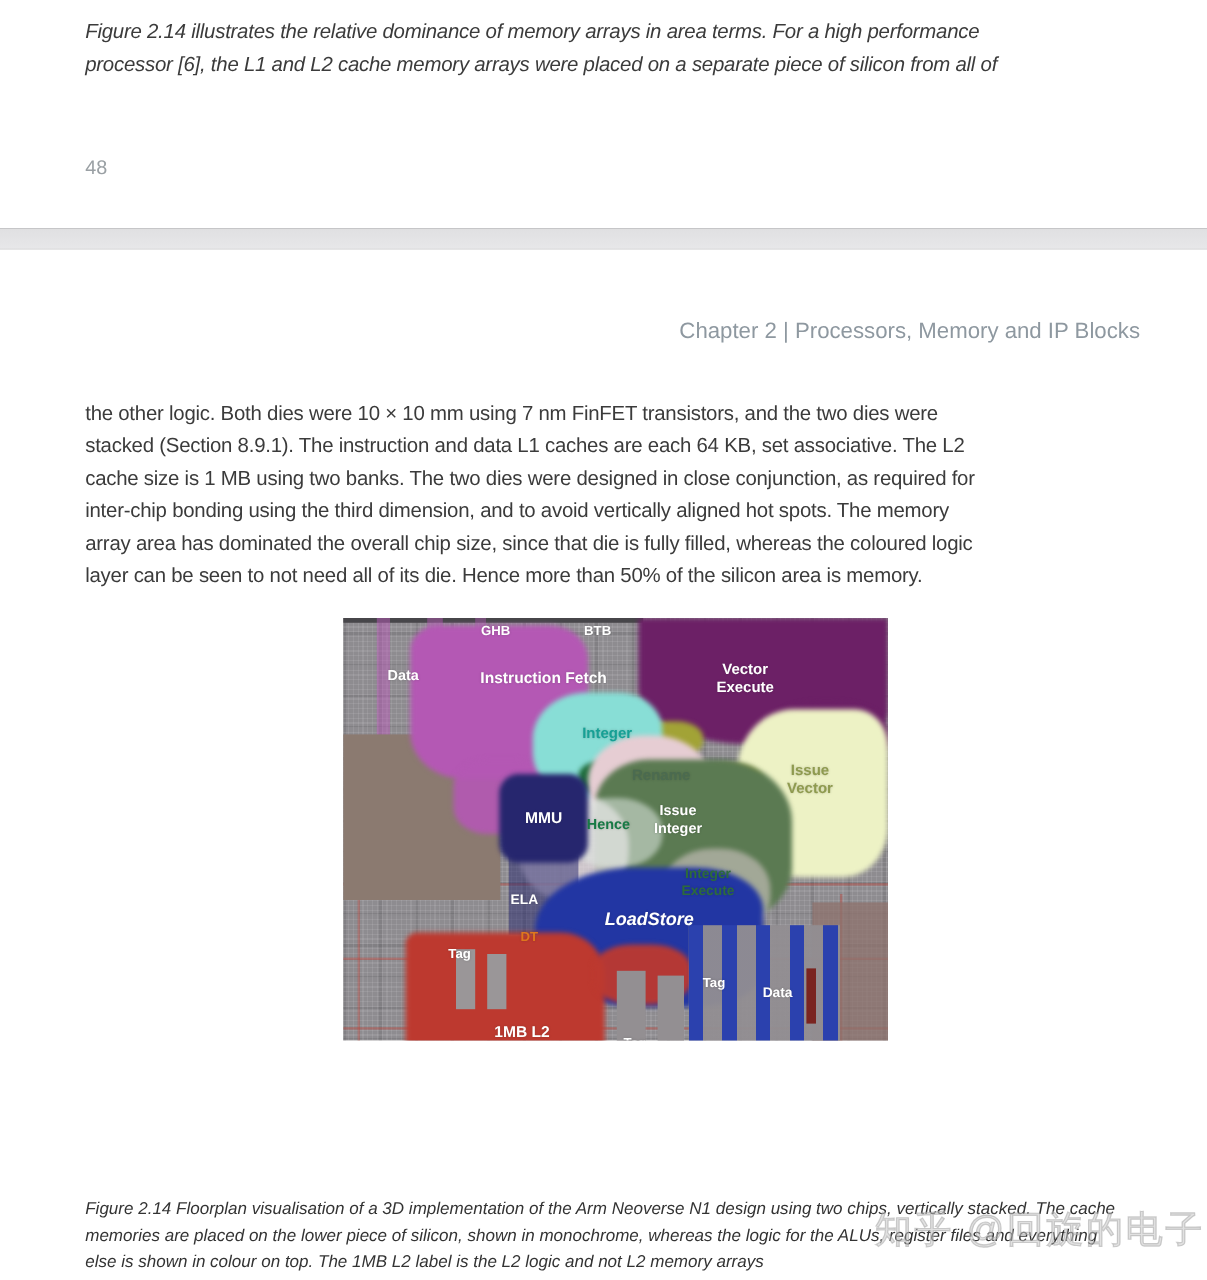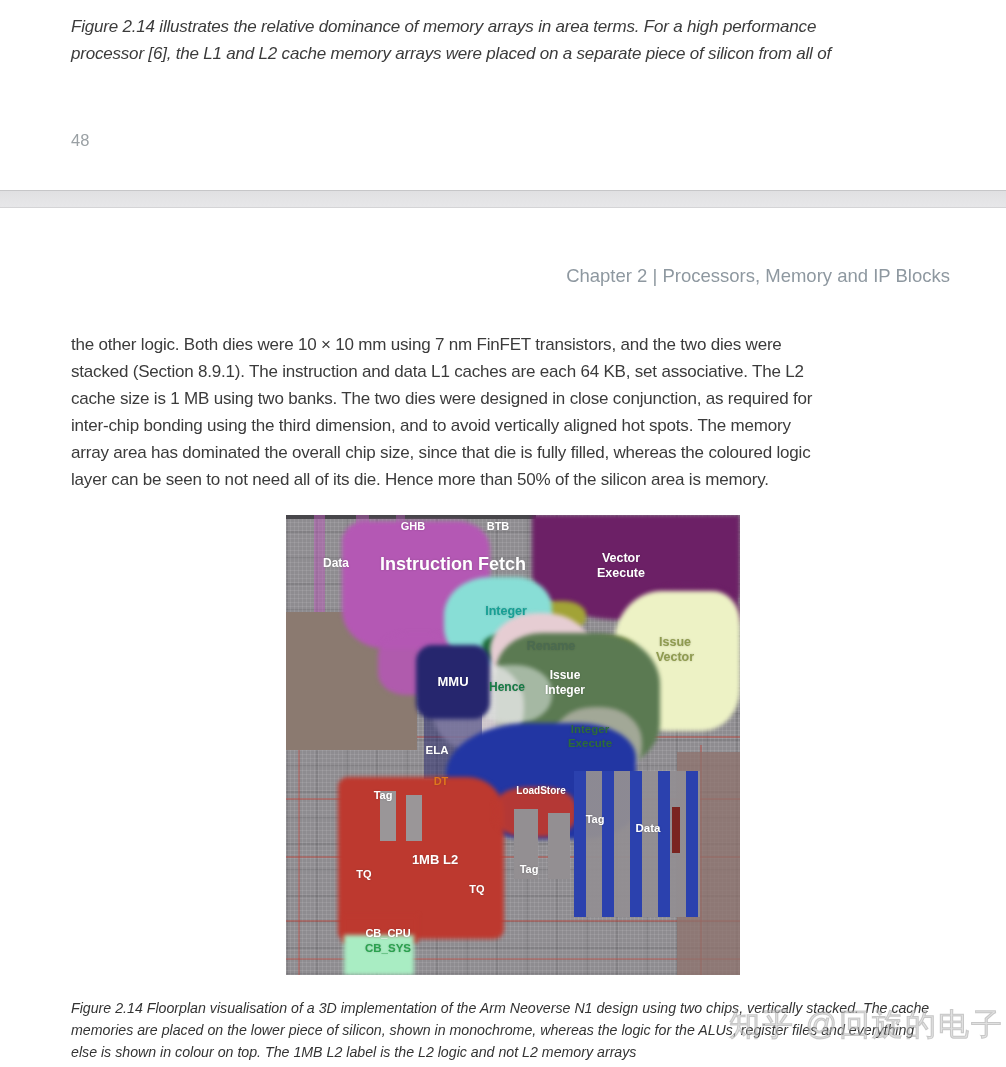--- a/index.html
+++ b/index.html
@@ -32,21 +32,21 @@
     border-top:1px solid #c6c6c8;
     border-bottom:1px solid #d4d4d6;
   }
   #running-header {
     position:absolute; right:56px; top:265px;
     font-size:18.5px; color:#8e98a0;
   }
   #body-para { top:331px; width:915px; }
   #floorplan {
     position:absolute; left:286px; top:515px;
-    width:454px; height:460px;
+    width:454px; height:352px;
     background-color:#8e8c90;
     background-image:
       repeating-linear-gradient(0deg, rgba(255,255,255,0.09) 0 1px, transparent 1px 4px),
       repeating-linear-gradient(90deg, rgba(255,255,255,0.09) 0 1px, transparent 1px 4px),
       repeating-linear-gradient(0deg, rgba(55,55,58,0.14) 0 2px, transparent 2px 26px),
       repeating-linear-gradient(90deg, rgba(55,55,58,0.14) 0 2px, transparent 2px 30px);
     overflow:hidden;
   }
   .fp-region { position:absolute; }
   .fp-region.soft { filter:blur(2px); }
@@ -135,35 +135,35 @@
       <div class="fp-region" style="left: 94px; top: 276px; width: 16px; height: 50px; background: rgb(154, 150, 152);"></div>
       <div class="fp-region" style="left: 120px; top: 280px; width: 16px; height: 46px; background: rgb(154, 150, 152);"></div>
       <div class="fp-region" style="left: 386px; top: 292px; width: 8px; height: 46px; background: rgb(122, 36, 32);"></div>
       <div class="fp-region soft" style="left: 56px; top: 400px; width: 76px; height: 28px; background: rgb(189, 57, 47);"></div>
       <div class="fp-region soft" style="left: 58px; top: 420px; width: 70px; height: 40px; background: rgb(169, 237, 195);"></div>
     </div>
   <div>
       <div class="fp-label" style="left: 127px; top: 12px; color: rgb(255, 255, 255); font-size: 11px;">GHB</div>
       <div class="fp-label" style="left: 212px; top: 12px; color: rgb(255, 255, 255); font-size: 11px;">BTB</div>
       <div class="fp-label" style="left: 50px; top: 48px; color: rgb(255, 255, 255); font-size: 12px;">Data</div>
-      <div class="fp-label" style="left: 167px; top: 50px; color: rgb(255, 255, 255); font-size: 18px;">Instruction Fetch</div>
+      <div class="fp-label" style="left: 167px; top: 50px; color: rgb(255, 255, 255); font-size: 13px;">Instruction Fetch</div>
       <div class="fp-label" style="left: 335px; top: 51px; color: rgb(255, 255, 255); font-size: 12.5px;">Vector
 Execute</div>
       <div class="fp-label" style="left: 220px; top: 97px; color: rgb(22, 160, 149); font-size: 12.5px;">Integer</div>
       <div class="fp-label" style="left: 265px; top: 132px; color: rgb(75, 107, 80); font-size: 12.5px;">Rename</div>
       <div class="fp-label" style="left: 389px; top: 135px; color: rgb(143, 155, 79); font-size: 12.5px;">Issue Vector</div>
       <div class="fp-label" style="left: 279px; top: 168px; color: rgb(255, 255, 255); font-size: 12px;">Issue
 Integer</div>
       <div class="fp-label" style="left: 167px; top: 167px; color: rgb(255, 255, 255); font-size: 13px;">MMU</div>
       <div class="fp-label" style="left: 221px; top: 172px; color: rgb(23, 122, 69); font-size: 12px;">Hence</div>
       <div class="fp-label" style="left: 304px; top: 221px; color: rgb(44, 107, 60); font-size: 11.5px;">Integer
 Execute</div>
       <div class="fp-label" style="left: 151px; top: 235px; color: rgb(255, 255, 255); font-size: 11.5px;">ELA</div>
       <div class="fp-label" style="left: 155px; top: 267px; color: rgb(224, 118, 29); font-size: 11px;">DT</div>
-      <div class="fp-label" style="left: 255px; top: 276px; color: rgb(255, 255, 255); font-size: 10px;">LoadStore</div>
+      <div class="fp-label" style="left: 255px; top: 252px; color: rgb(255, 255, 255); font-size: 15px; font-style: italic;">LoadStore</div>
       <div class="fp-label" style="left: 97px; top: 281px; color: rgb(255, 255, 255); font-size: 11px;">Tag</div>
       <div class="fp-label" style="left: 309px; top: 305px; color: rgb(255, 255, 255); font-size: 11px;">Tag</div>
       <div class="fp-label" style="left: 362px; top: 313px; color: rgb(255, 255, 255); font-size: 11.5px;">Data</div>
       <div class="fp-label" style="left: 149px; top: 345px; color: rgb(255, 255, 255); font-size: 13px; text-align: center;">1MB L2</div>
       <div class="fp-label" style="left: 78px; top: 360px; color: rgb(255, 255, 255); font-size: 11px;">TQ</div>
       <div class="fp-label" style="left: 243px; top: 355px; color: rgb(255, 255, 255); font-size: 11px;">Tag</div>
       <div class="fp-label" style="left: 191px; top: 375px; color: rgb(255, 255, 255); font-size: 11px;">TQ</div>
       <div class="fp-label" style="left: 102px; top: 419px; color: rgb(255, 255, 255); font-size: 11px;">CB_CPU</div>
       <div class="fp-label" style="left: 102px; top: 433px; color: rgb(42, 161, 78); font-size: 11.5px;">CB_SYS</div>
     </div>

